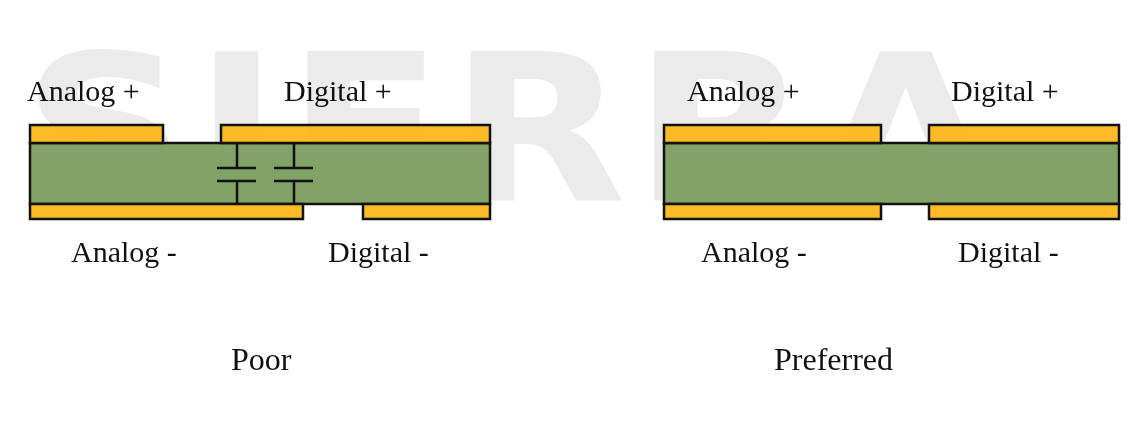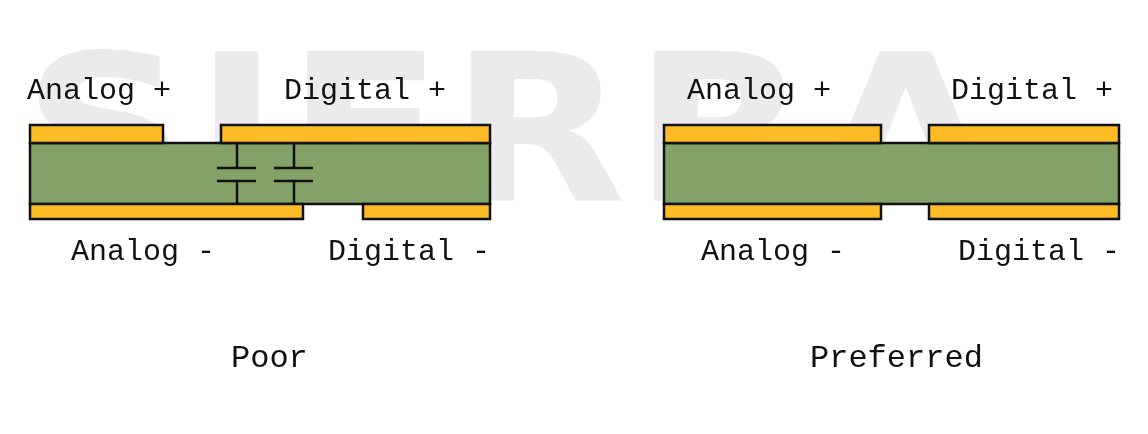--- a/index.html
+++ b/index.html
@@ -4,21 +4,21 @@
 <style>
   html, body { margin: 0; padding: 0; background: #ffffff; }
   body { width: 1148px; height: 434px; overflow: hidden; position: relative;
          font-family: "Liberation Sans", "DejaVu Sans", sans-serif; }
   #stage { position: absolute; left: 0; top: 0; width: 1148px; height: 434px; }
   .wm { position: absolute; color: #ebebeb; font-family: "DejaVu Sans", "Liberation Sans", sans-serif;
         font-weight: bold; white-space: nowrap; letter-spacing: 6px; line-height: 1; z-index: 0; }
   .wm-top { left: 22px; top: 28px; font-size: 205px; transform: scaleX(1.12); transform-origin: left top; }
   .wm-bot { left: 178px; top: 256px; font-size: 152px; transform: scaleX(1.0); transform-origin: left top; }
   svg { position: absolute; left: 0; top: 0; z-index: 1; }
-  .label { position: absolute; z-index: 2; font-family: Liberation Mono, monospace;
+  .label { position: absolute; z-index: 2; font-family: Liberation Serif, serif;
            font-weight: 500; font-size: 30px; color: #111111; white-space: nowrap; line-height: 1; }
   .caption { font-size: 32px; }
 </style>
 </head>
 <body>
 
 <div id="stage">
   <div class="wm wm-top">SIERRA</div>
 
   <svg width="1148" height="434" viewBox="0 0 1148 434">
@@ -55,14 +55,14 @@
   <div class="label" style="left:27px; top:76px;">Analog +</div>
   <div class="label" style="left:284px; top:76px;">Digital +</div>
   <div class="label" style="left:71px; top:237px;">Analog -</div>
   <div class="label" style="left:328px; top:237px;">Digital -</div>
   <div class="label caption" style="left:231px; top:343px;">Poor</div>
 
   <div class="label" style="left:687px; top:76px;">Analog +</div>
   <div class="label" style="left:951px; top:76px;">Digital +</div>
   <div class="label" style="left:701px; top:237px;">Analog -</div>
   <div class="label" style="left:958px; top:237px;">Digital -</div>
-  <div class="label caption" style="left:810px; top:343px;">Preferred</div>
+  <div class="label caption" style="left:774px; top:343px;">Preferred</div>
 </div>
 
 </body></html>

